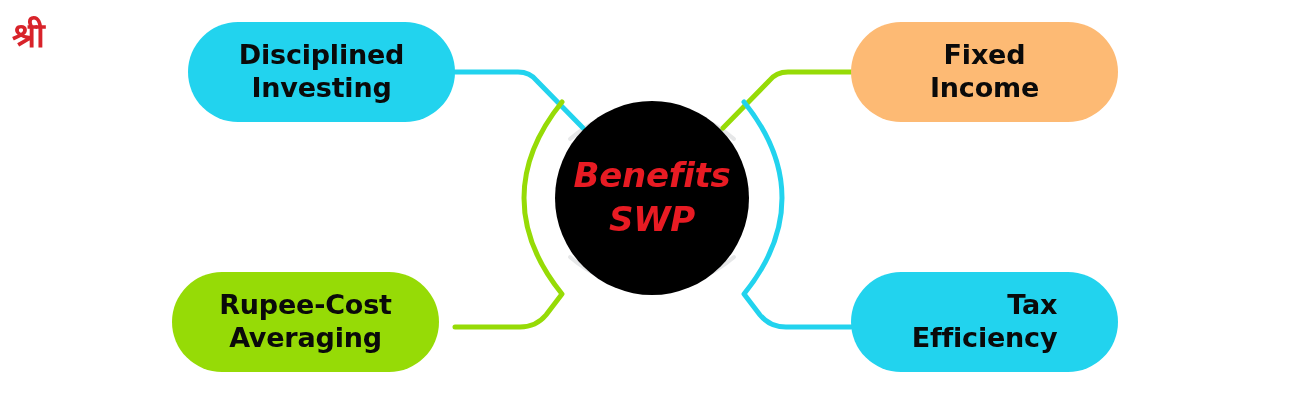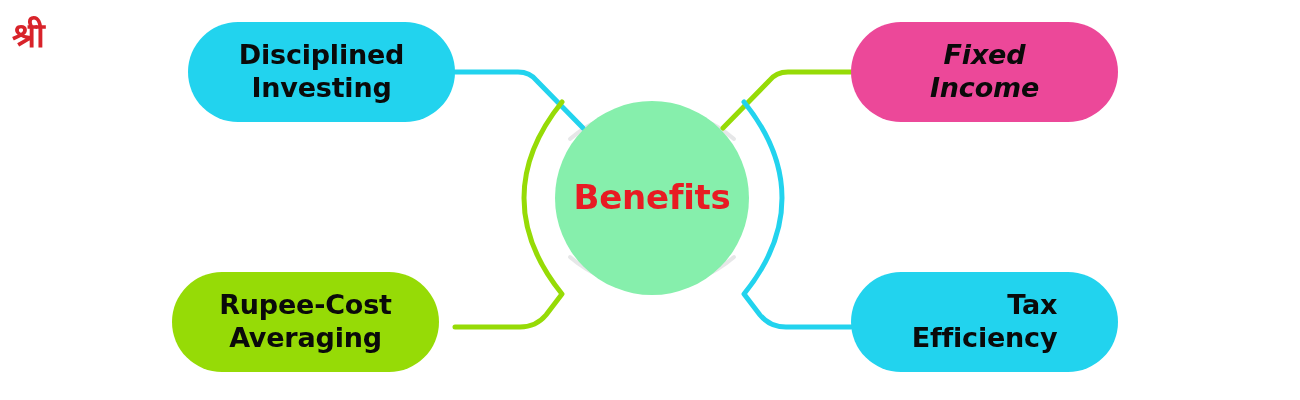--- a/index.html
+++ b/index.html
@@ -107,27 +107,28 @@
   <div class="pill" id="pill-tl" style="background: rgb(34, 211, 238);">
     <span class="pill-label" style="color: rgb(10, 10, 10);">Disciplined
 Investing</span>
   </div>
 
   <div class="pill" id="pill-bl" style="background: rgb(150, 219, 6);">
     <span class="pill-label" style="color: rgb(10, 10, 10);">Rupee-Cost
 Averaging</span>
   </div>
 
-  <div class="pill" id="pill-tr" style="background: #ec4899; font-style: italic;">
+  <div class="pill" id="pill-tr" style="background: #fdba74;">
     <span class="pill-label" style="color: rgb(10, 10, 10);">Fixed
 Income</span>
   </div>
 
   <div class="pill" id="pill-br" style="background: rgb(34, 211, 238); text-align: right;">
     <span class="pill-label" style="color: rgb(10, 10, 10);">Tax
 Efficiency</span>
   </div>
 
-  <div class="hub" style="background: #86efac;">
+  <div class="hub" style="background: #000000; font-style: italic;">
     <span class="hub-line" style="color: rgb(232, 27, 35);">Benefits</span>
+    <span class="hub-line" style="color: rgb(232, 27, 35);">SWP</span>
   </div>
 
 </div>
 
 </body></html>

